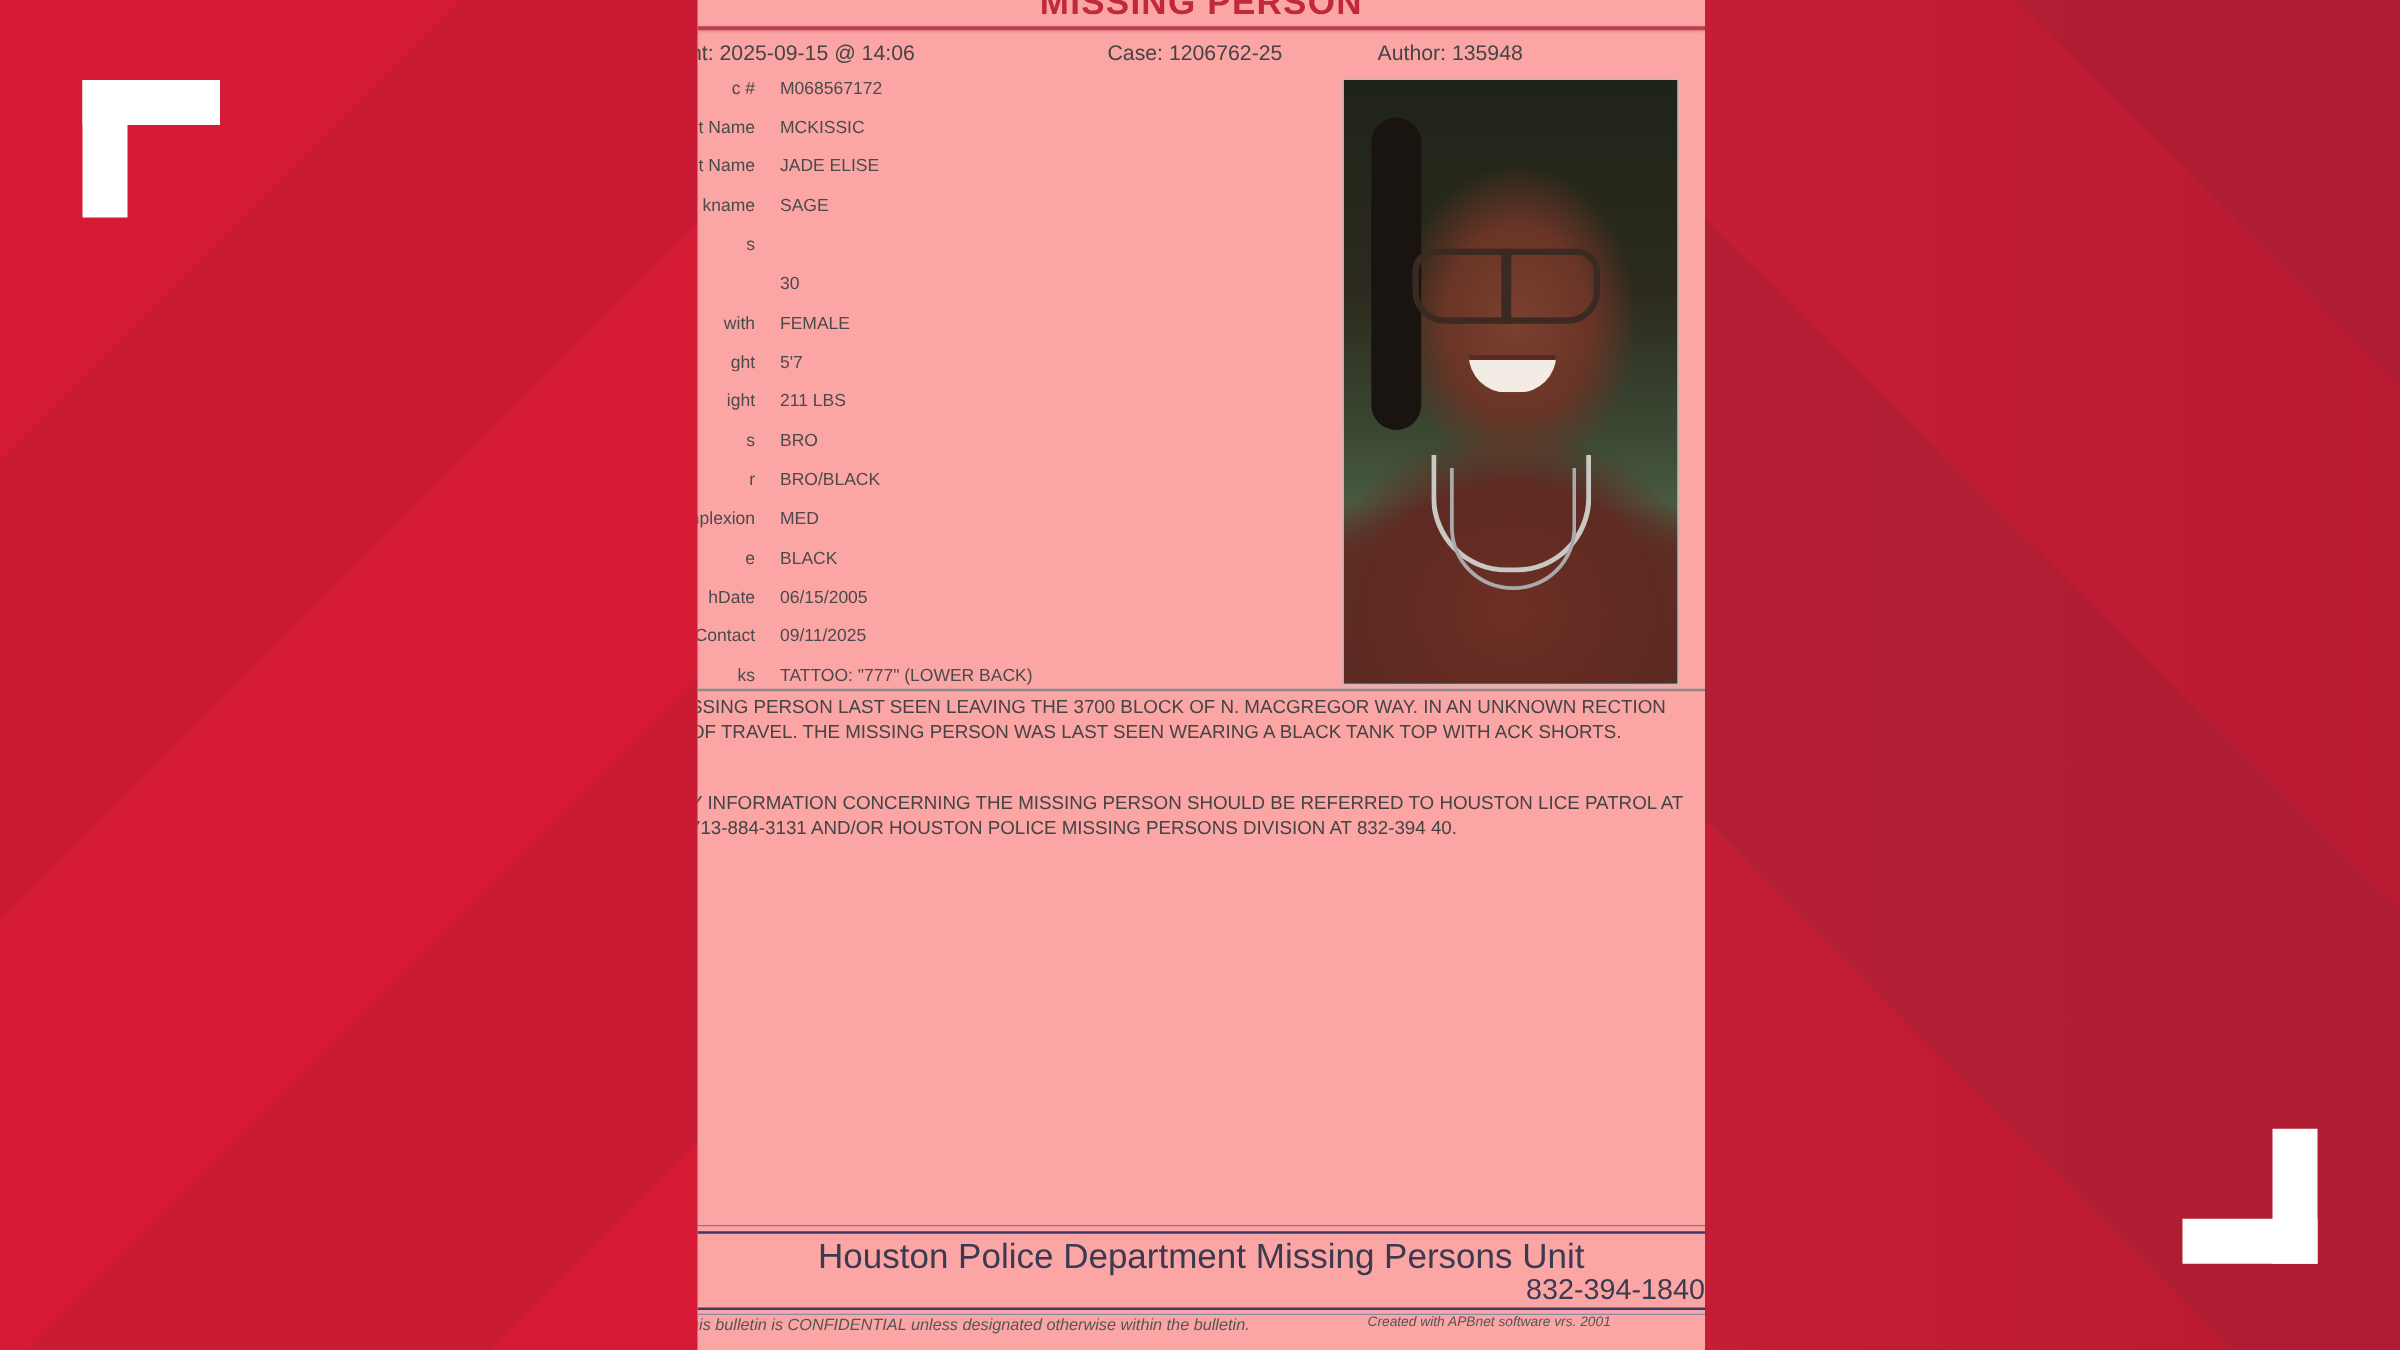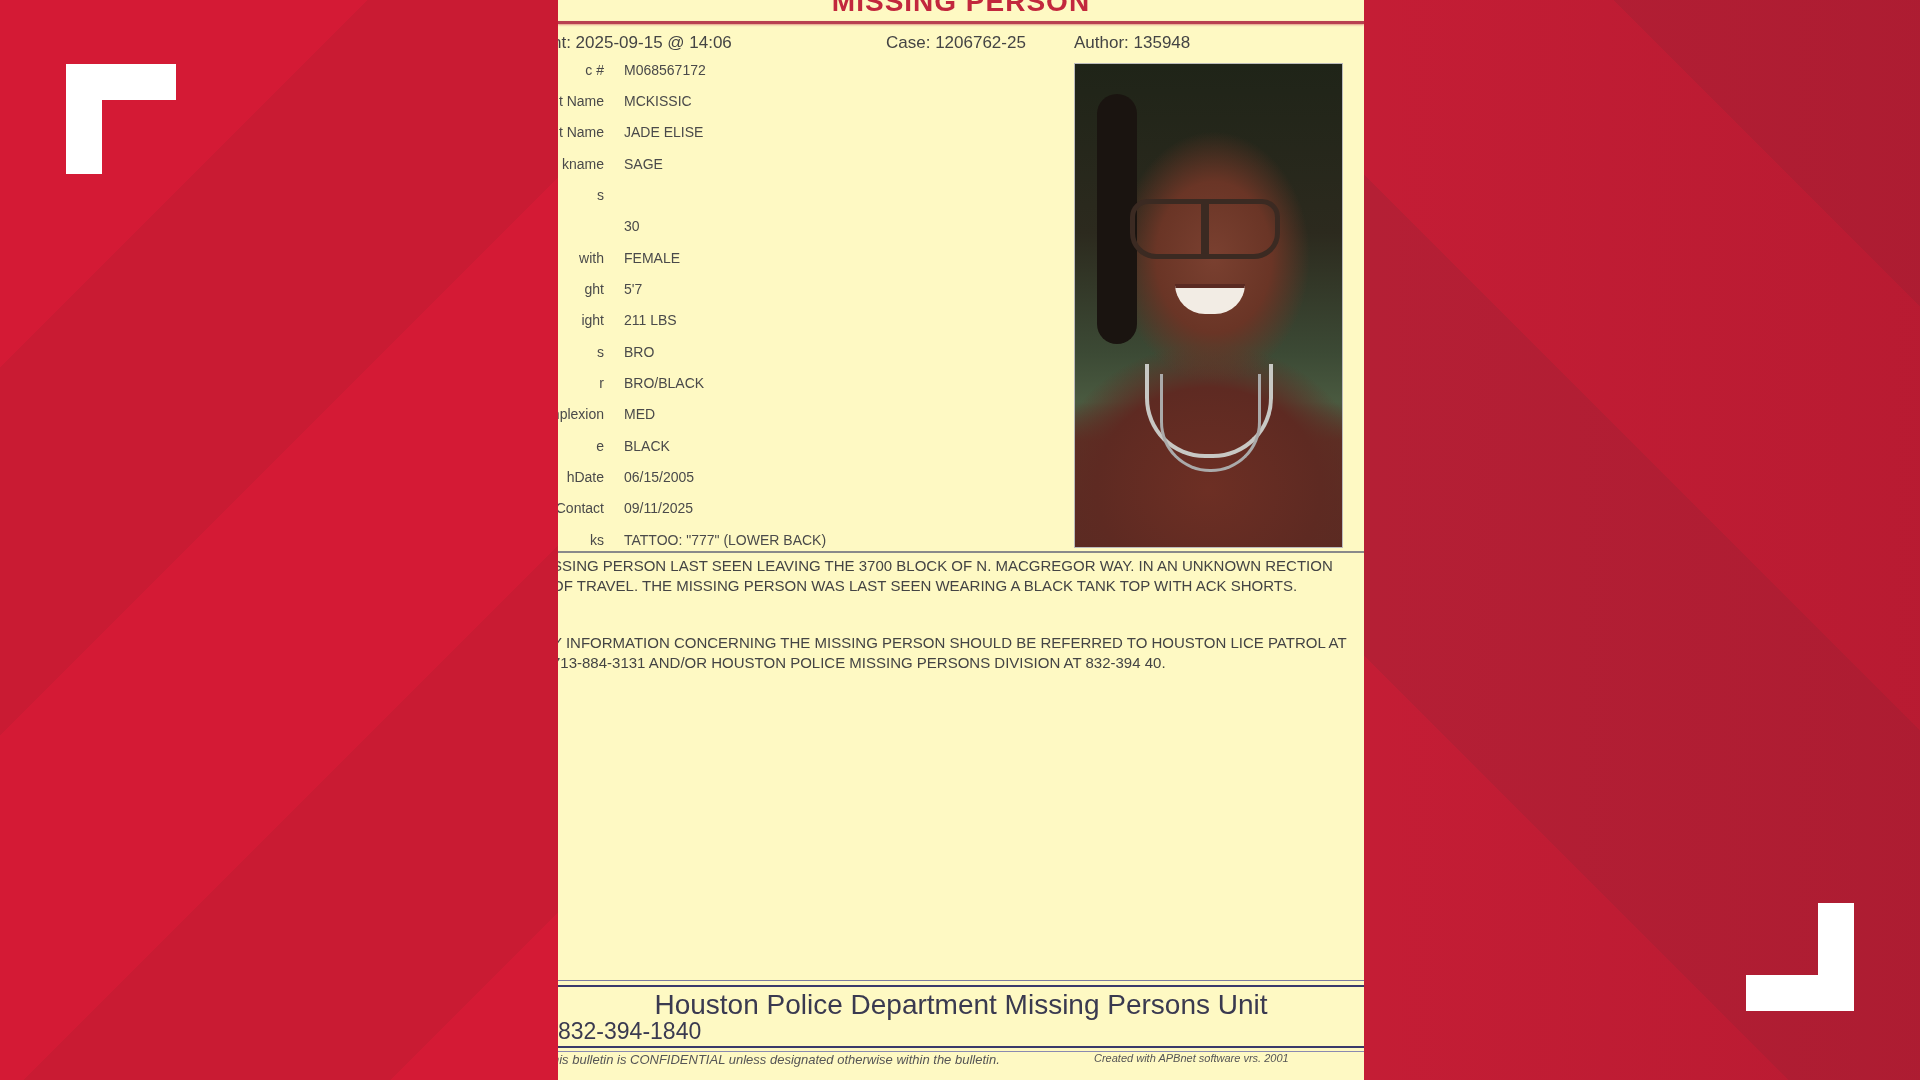--- a/index.html
+++ b/index.html
@@ -23,31 +23,31 @@
   .bracket { position: absolute; background: transparent; }
   .bracket.tl { left: 66px; top: 64px; width: 110px; height: 110px; }
   .bracket.tl::before { content: ""; position: absolute; left: 0; top: 0; width: 110px; height: 36px; background: #fff; }
   .bracket.tl::after { content: ""; position: absolute; left: 0; top: 0; width: 36px; height: 110px; background: #fff; }
   .bracket.br { left: 1746px; top: 903px; width: 108px; height: 108px; }
   .bracket.br::before { content: ""; position: absolute; right: 0; bottom: 0; width: 108px; height: 36px; background: #fff; }
   .bracket.br::after { content: ""; position: absolute; right: 0; bottom: 0; width: 36px; height: 108px; background: #fff; }
 
   .doc {
     position: absolute; left: 558px; top: 0; width: 806px; height: 1080px;
-    background: #fef9c3; overflow: hidden; color: #3a3a3a;
+    background: #fca5a5; overflow: hidden; color: #3a3a3a;
   }
   .doc-title {
     position: absolute; left: 0; right: 0; top: -14px; text-align: center;
     font-size: 28px; font-weight: bold; color: #c2283d; letter-spacing: 1px;
   }
   .title-rule { position: absolute; left: 0; right: 0; top: 21px; height: 3px; background: #b84050; box-shadow: 0 1px 2px rgba(200,60,80,0.5); }
   .meta { position: absolute; top: 33px; font-size: 17px; color: #444; }
   .meta.m1 { left: -6px; }
   .meta.m2 { left: 328px; }
-  .meta.m3 { left: 516px; text-align: right; }
+  .meta.m3 { left: 544px; text-align: right; }
   .fields { position: absolute; left: 0; top: 62px; width: 500px; }
   .field { position: absolute; left: 0; height: 20px; font-size: 14px; color: #4a4a4a; white-space: nowrap; }
   .field .lbl { position: absolute; left: -40px; width: 86px; text-align: right; direction: rtl; overflow: hidden; }
   .field .lbl span { direction: ltr; unicode-bidi: bidi-override; }
   .field .val { position: absolute; left: 66px; }
   .photo {
     position: absolute; left: 516px; top: 63px; width: 267px; height: 483px;
     background:
       radial-gradient(ellipse 36% 26% at 52% 40%, #7a4030 0%, #6a3526 60%, rgba(0,0,0,0) 100%),
       radial-gradient(ellipse 60% 30% at 50% 88%, #6d2f24 0%, #5e2a22 70%, rgba(0,0,0,0) 100%),
@@ -64,21 +64,21 @@
   .photo .chain2 { position: absolute; left: 85px; top: 310px; width: 95px; height: 95px; border: 3px solid #aaa; border-top: none; border-radius: 0 0 50px 50px; }
   .photo .hair { position: absolute; left: 22px; top: 30px; width: 40px; height: 250px; background: #1a1410; border-radius: 20px; }
 
   .rule1 { position: absolute; left: 0; right: 0; top: 551px; height: 2px; background: #8a8a8a; }
   .narr { position: absolute; left: -6px; right: 10px; font-size: 15px; line-height: 20px; color: #444; text-transform: uppercase; }
   .narr.p1 { top: 556px; }
   .narr.p2 { top: 633px; }
 
   .rule2 { position: absolute; left: 0; right: 0; top: 980px; height: 4px; border-top: 1px solid #7a7aa0; border-bottom: 2px solid #3a3a6a; }
   .footer-org { position: absolute; left: 0; right: 0; top: 989px; text-align: center; font-size: 28px; color: #3a3a50; }
-  .footer-phone { position: absolute; left: 0; right: 0; top: 1018px; text-align: left; font-size: 23px; color: #3a3a50; }
+  .footer-phone { position: absolute; left: 0; right: 0; top: 1018px; text-align: right; font-size: 23px; color: #3a3a50; }
   .rule3 { position: absolute; left: 0; right: 0; top: 1046px; height: 3px; border-top: 2px solid #3a3a6a; border-bottom: 1px solid #8a8ab0; }
   .disclaimer { position: absolute; left: -6px; top: 1052px; font-size: 13px; font-style: italic; color: #555; white-space: nowrap; }
   .created { position: absolute; left: 536px; top: 1052px; font-size: 11px; font-style: italic; color: #555; white-space: nowrap; }
 </style>
 </head>
 <body>
 
 <div class="bg"></div>
 <div class="bg-right"></div>
 

